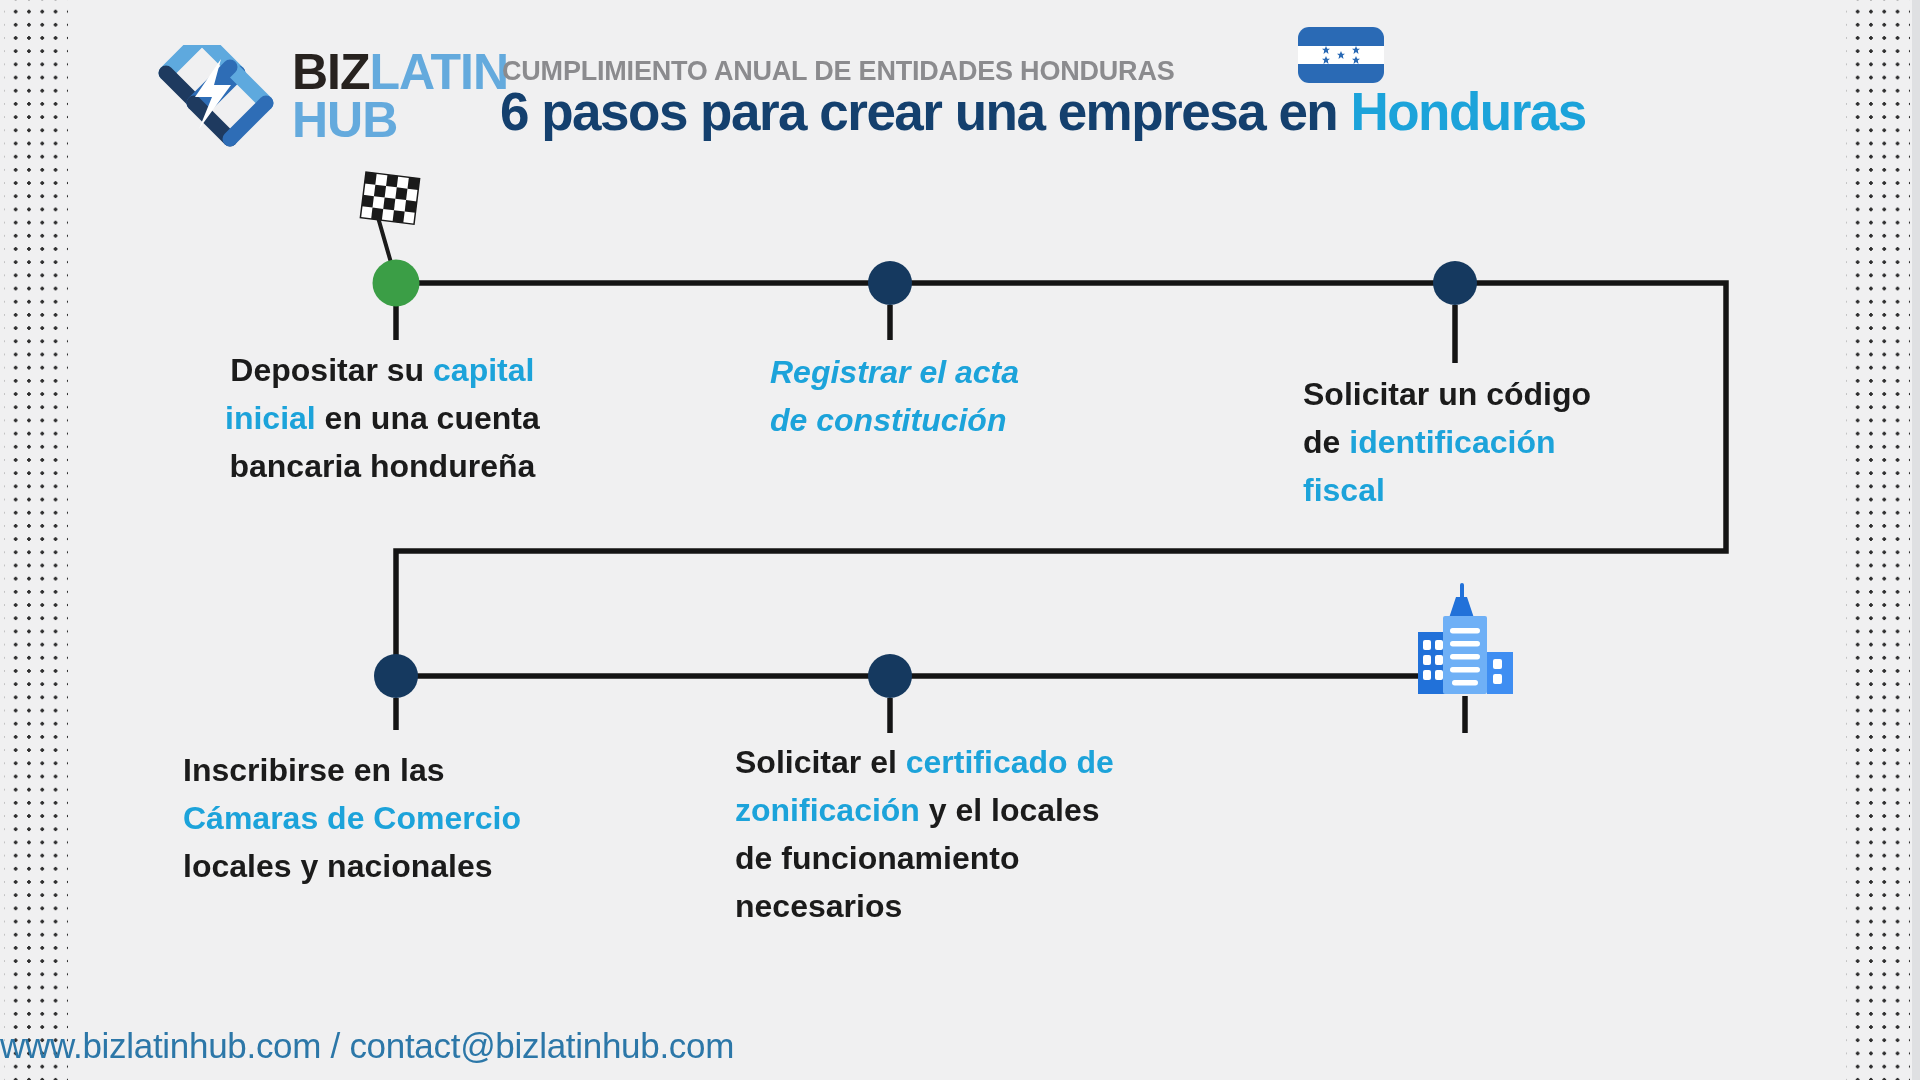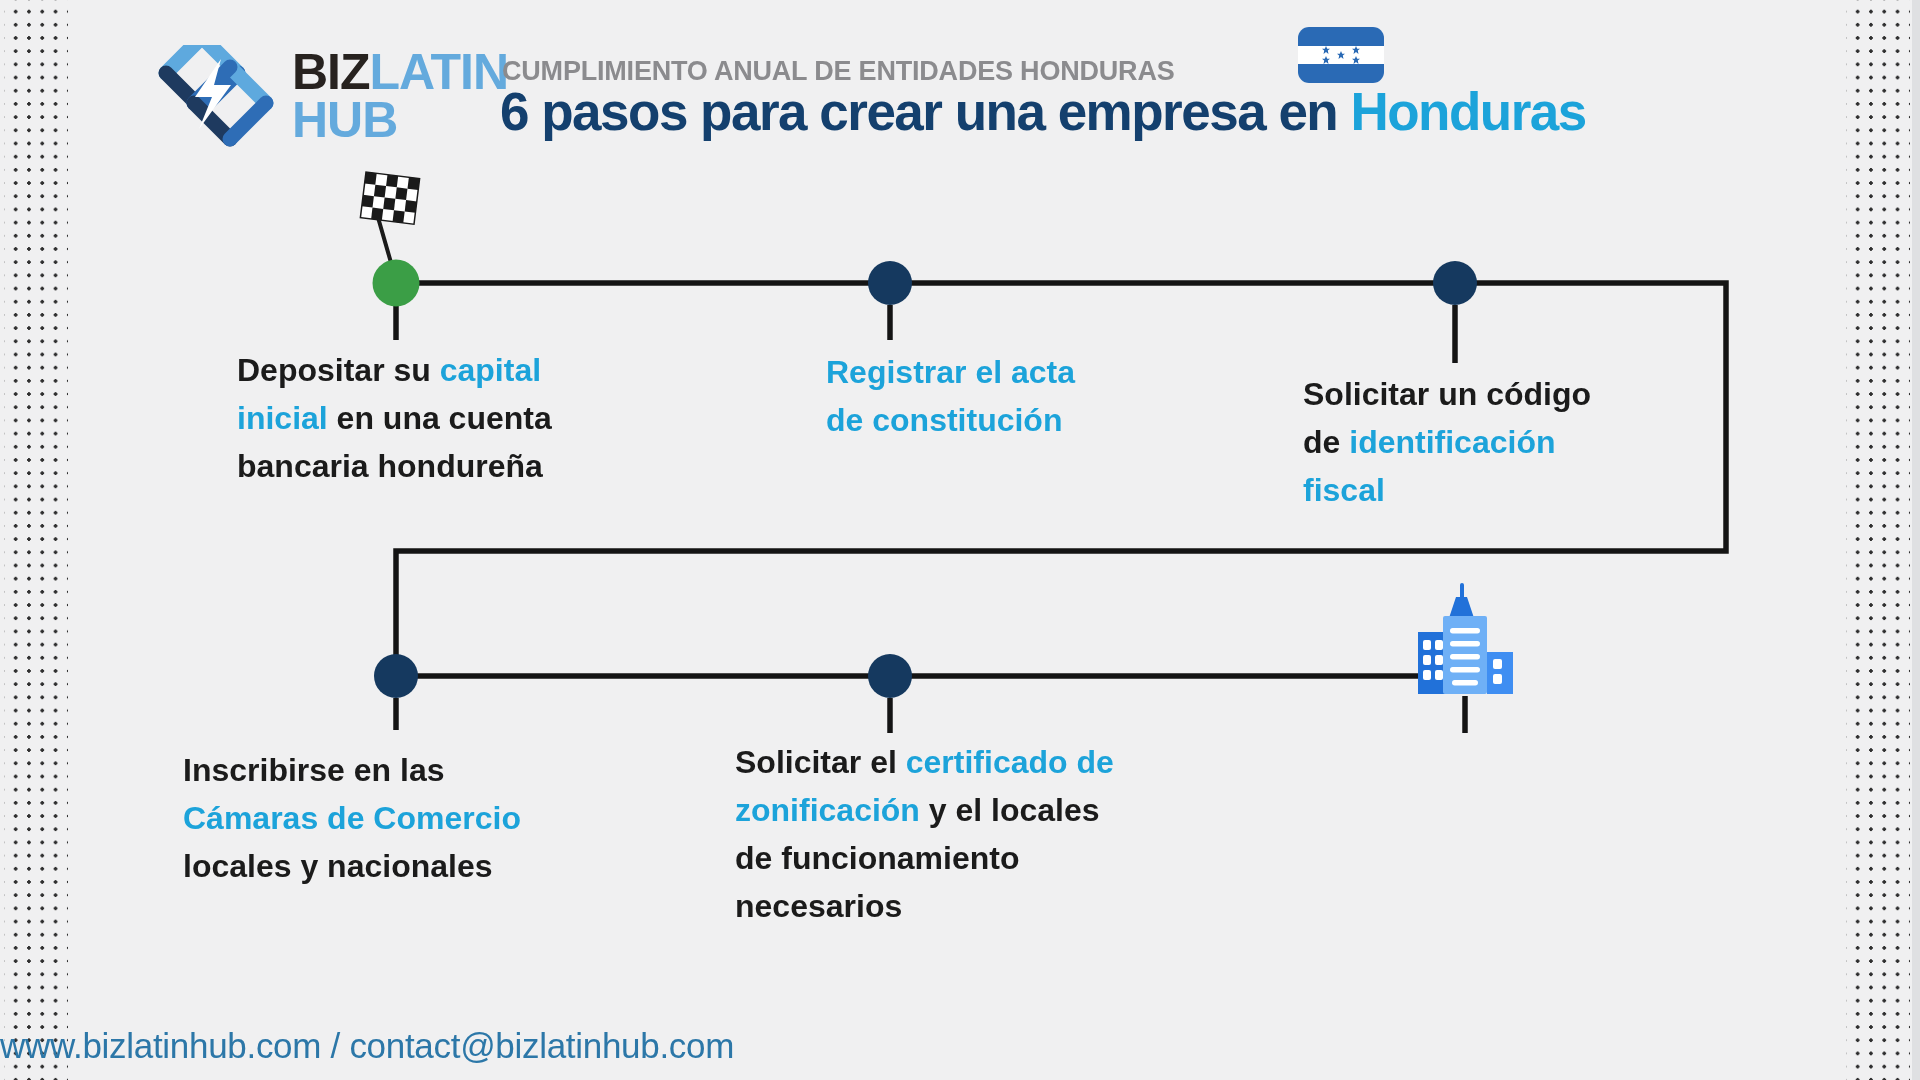--- a/index.html
+++ b/index.html
@@ -158,26 +158,26 @@
         <rect x="1423" y="655" width="8" height="10" rx="2"></rect>
           <rect x="1435" y="655" width="8" height="10" rx="2"></rect>
         <rect x="1423" y="670" width="8" height="10" rx="2"></rect>
           <rect x="1435" y="670" width="8" height="10" rx="2"></rect>
         <rect x="1493" y="659" width="9" height="10" rx="2"></rect>
         <rect x="1493" y="674" width="9" height="10" rx="2"></rect>
       </g>
     </g>
   </svg>
 
-  <div class="step" style="left:237px;top:346px;">
+  <div class="step" style="left:225px;top:346px;text-align:center;">
       <div><span>Depositar su </span><span class="accent">capital</span></div>
       <div><span class="accent">inicial</span><span> en una cuenta</span></div>
       <div><span>bancaria hondureña</span></div>
     </div>
-  <div class="step" style="left:826px;top:348px;">
+  <div class="step" style="left:770px;top:348px;font-style:italic;">
       <div><span class="accent">Registrar el acta</span></div>
       <div><span class="accent">de constitución</span></div>
     </div>
   <div class="step" style="left:1303px;top:370px;">
       <div><span>Solicitar un código</span></div>
       <div><span>de </span><span class="accent">identificación</span></div>
       <div><span class="accent">fiscal</span></div>
     </div>
   <div class="step" style="left:183px;top:746px;">
       <div><span>Inscribirse en las</span></div>

